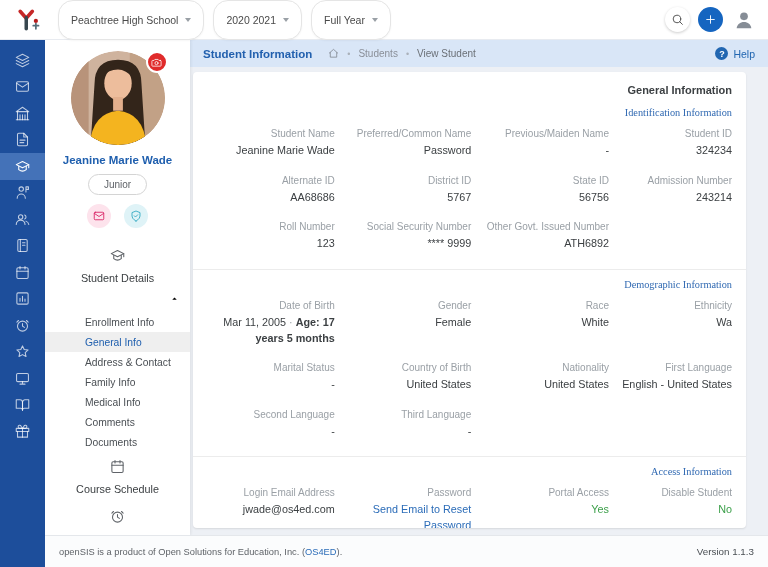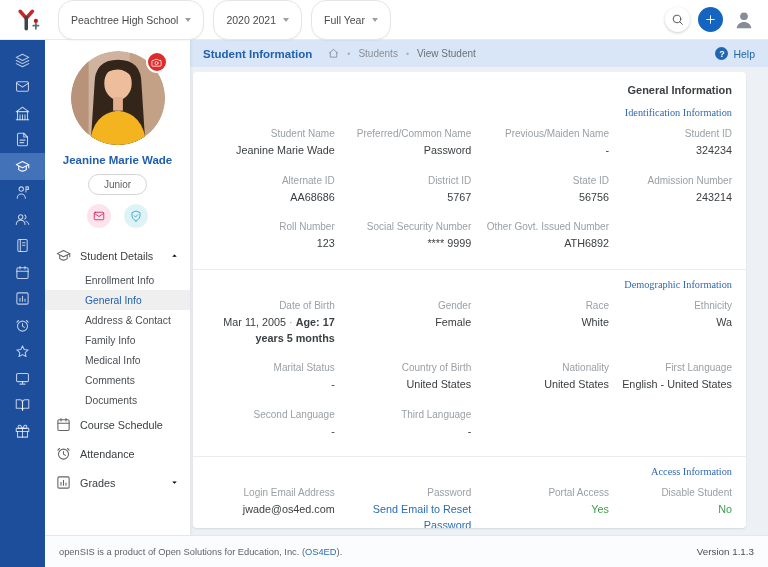--- a/index.html
+++ b/index.html
@@ -46,21 +46,21 @@
     padding:4px 15px; font-size:10px; color:#5f6368; cursor:pointer; }
   .quick-icons { display:flex; justify-content:center; gap:13px; margin-top:9px; }
   .q-btn { width:24px; height:24px; border-radius:50%; display:flex; align-items:center;
     justify-content:center; cursor:pointer; }
   .q-btn .icon svg { width:12px; height:12px; }
   .q-mail { background:#fde3ec; color:#d81b60; }
   .q-shield { background:#dff3f7; color:#2aa7c0; }
 
   .nav { margin-top:13px; }
   .nav-parent { display:flex; align-items:center; gap:9px; padding:7px 11px; font-size:10.8px;
-    color:#3c4043; cursor:pointer; }
+    color:#3c4043; cursor:pointer;flex-direction:column; }
   .nav-parent .icon svg { width:15px; height:15px; }
   .nav-parent .icon { color:#5f6368; }
   .nav-parent .chev { margin-left:auto; color:#9aa0a6; }
   .nav-parent .chev svg { width:9px; height:9px; }
   .chev.up svg { transform:rotate(180deg); }
   .nav-sub { padding:4.5px 10px 4.5px 40px; font-size:10.3px; color:#4a4f54; cursor:pointer; }
   .nav-sub.active { color:#1f5fae; background:#efefef; }
 
   
   .main { position:absolute; top:40px; left:190px; right:0; bottom:32px; overflow:hidden;text-align:right; }

